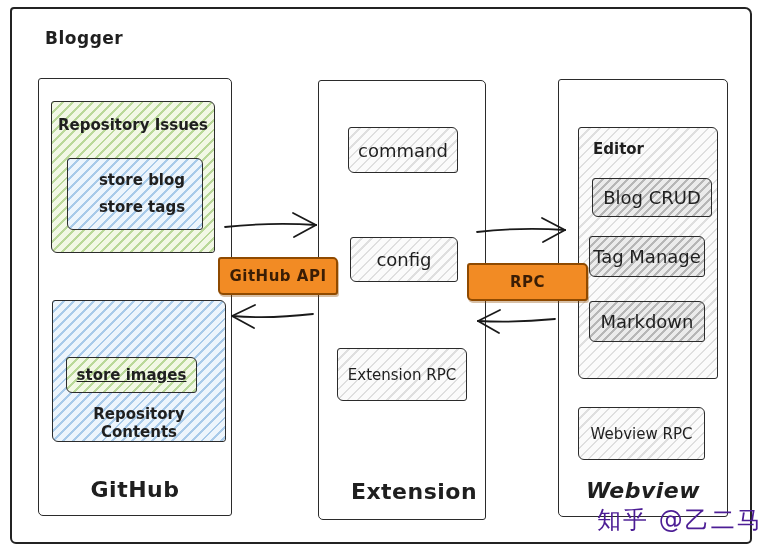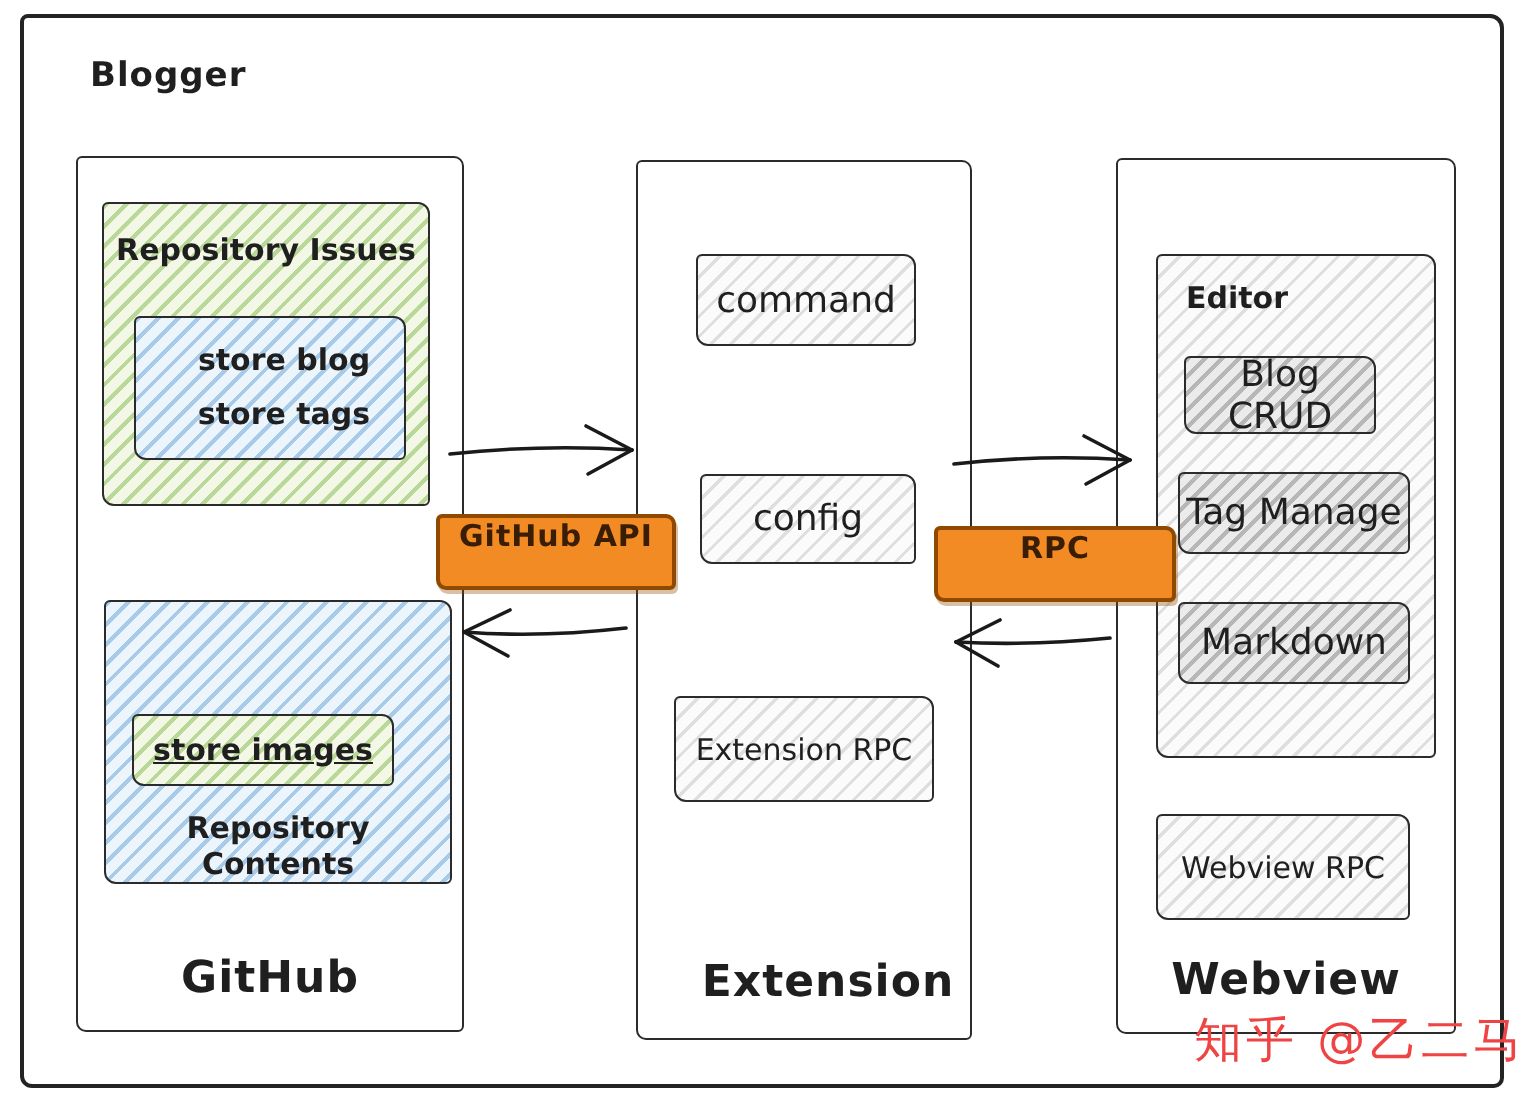--- a/index.html
+++ b/index.html
@@ -49,37 +49,38 @@
   .hatch-gray {
     background:
       repeating-linear-gradient(135deg, rgba(110,110,110,0.42) 0 2px, rgba(255,255,255,0) 2px 6px),
       #ebebeb;
   }
   .orange-box {
     background: #f28b24;
     border: 2px solid #8f4a00;
     border-radius: 3px 5px 3px 5px;
     display: flex;
+    align-items: center;
     justify-content: center;
     color: #3a1d05;
     font-size: 15px;
     font-weight: bold;
     letter-spacing: 0.5px;
     box-shadow: 1px 2px 0 rgba(143,74,0,0.35);
   }
   .page-title { font-size: 17px; font-weight: bold; letter-spacing: 0.5px; }
   .col-label { font-size: 22px; font-weight: bold; text-align: center; letter-spacing: 0.5px; }
   .box-label-top { font-size: 15px; font-weight: bold; text-align: center; }
   .small-text { font-size: 18px; }
   .mid-text { font-size: 15px; }
   .store-lines { line-height: 1.8; font-size: 15px; font-weight: bold; text-align: center; }
   .editor-label { font-size: 15px; font-weight: bold; }
   .watermark {
     font-size: 24px;
-    color: #ef4444;
+    color: #4c1d95;
     letter-spacing: 2px;
     white-space: nowrap;
   }
   svg.arrows { position: absolute; left: 0; top: 0; pointer-events: none; }
 </style>
 </head>
 <body>
 
 <div class="canvas">
 
@@ -123,37 +124,37 @@
   </div>
 
   <div class="abs col-label" style="left:318px; top:479px; width:192px;">Extension</div>
 
   <div class="abs col-frame" style="left:558px; top:79px; width:170px; height:438px;"></div>
 
   <div class="abs sketchbox hatch-gray-light" style="left:578px; top:127px; width:140px; height:252px; align-items:flex-start; justify-content:flex-start; padding:12px 0 0 14px;">
     <span class="editor-label">Editor</span>
   </div>
 
-  <div class="abs sketchbox hatch-gray" style="left:592px; top:178px; width:96px; height:39px;">
+  <div class="abs sketchbox hatch-gray" style="left:592px; top:178px; width:120px; height:39px;">
     <span class="small-text">Blog CRUD</span>
   </div>
 
   <div class="abs sketchbox hatch-gray" style="left:589px; top:236px; width:116px; height:41px;text-align:right;">
     <span class="small-text">Tag Manage</span>
   </div>
 
   <div class="abs sketchbox hatch-gray" style="left:589px; top:301px; width:116px; height:41px;">
     <span class="small-text">Markdown</span>
   </div>
 
   <div class="abs sketchbox hatch-gray-light" style="left:578px; top:407px; width:127px; height:53px;">
     <span class="mid-text">Webview RPC</span>
   </div>
 
-  <div class="abs col-label" style="left:558px; top:478px; width:170px;">Webview</div>
+  <div class="abs col-label" style="left:558px; top:478px; width:170px;font-style:italic;">Webview</div>
 
   <div class="abs orange-box" style="left:218px; top:257px; width:120px; height:38px;">
     <span>GitHub API</span>
   </div>
 
   <div class="abs orange-box" style="left:467px; top:263px; width:121px; height:38px;">
     <span>RPC</span>
   </div>
 
   <svg class="arrows" width="763" height="557" viewBox="0 0 763 557">

